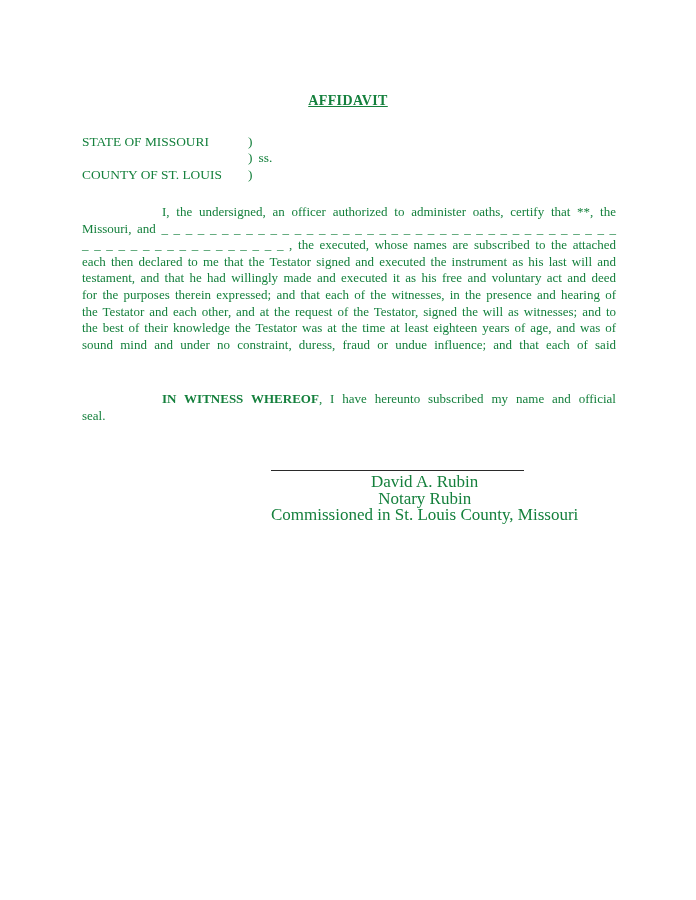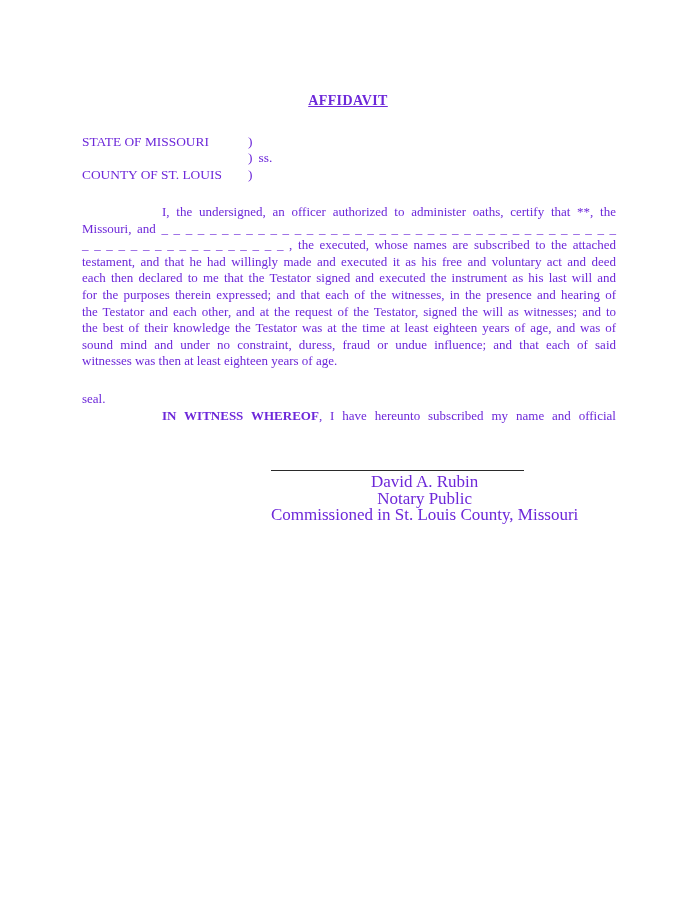--- a/index.html
+++ b/index.html
@@ -6,21 +6,21 @@
     margin: 0;
     padding: 0;
     background: #ffffff;
   }
   .page {
     position: relative;
     width: 696px;
     height: 660px;
     background: #ffffff;
     font-family: "Liberation Serif", serif;
-    color: #6d28d9;
+    color: #15803d;
     overflow: hidden;
   }
   .doc-title {
     position: absolute;
     top: 93px;
     left: 0;
     width: 100%;
     text-align: center;
     font-size: 14px;
     font-weight: bold;
@@ -112,40 +112,39 @@
     </div>
     <div>
       <span class="venue-label">COUNTY OF ST. LOUIS</span><span>)</span>
     </div>
   </div>
 
   <div class="body-para para1">
     <div class="line indent">I, the undersigned, an officer authorized to administer oaths, certify that **, the</div>
     <div class="line">Missouri, and _ _ _ _ _ _ _ _ _ _ _ _ _ _ _ _ _ _ _ _ _ _ _ _ _ _ _ _ _ _ _ _ _ _ _ _ _ _</div>
     <div class="line">_ _ _ _ _ _ _ _ _ _ _ _ _ _ _ _ _ , the executed, whose names are subscribed to the attached</div>
+    <div class="line">each then declared to me that the Testator signed and executed the instrument as his last will and</div>
     <div class="line">testament, and that he had willingly made and executed it as his free and voluntary act and deed</div>
-    <div class="line">each then declared to me that the Testator signed and executed the instrument as his last will and</div>
     <div class="line">for the purposes therein expressed; and that each of the witnesses, in the presence and hearing of</div>
     <div class="line">the Testator and each other, and at the request of the Testator, signed the will as witnesses; and to</div>
     <div class="line">the best of their knowledge the Testator was at the time at least eighteen years of age, and was of</div>
     <div class="line">sound mind and under no constraint, duress, fraud or undue influence; and that each of said</div>
-    <div class="line last">witnesses was then at least eighteen years of age.</div>
   </div>
 
   <div class="body-para para2">
-    <div class="line last">seal.</div>
     <div class="line indent">
       <span class="bold">IN WITNESS WHEREOF</span><span>, I have hereunto subscribed my name and official</span>
     </div>
+    <div class="line last">seal.</div>
   </div>
 
   <div class="sig-block">
     <div class="sig-rule"></div>
     <div>David A. Rubin</div>
-    <div>Notary Public</div>
+    <div>Notary Rubin</div>
     <div>Commissioned in St. Louis County, Missouri</div>
   </div>
 
   <div class="footer-page">
     <span>Page</span><span class="page-bar"></span><span>5</span>
   </div>
 
   <div class="footer-blank-line"></div>
 
 </div>

